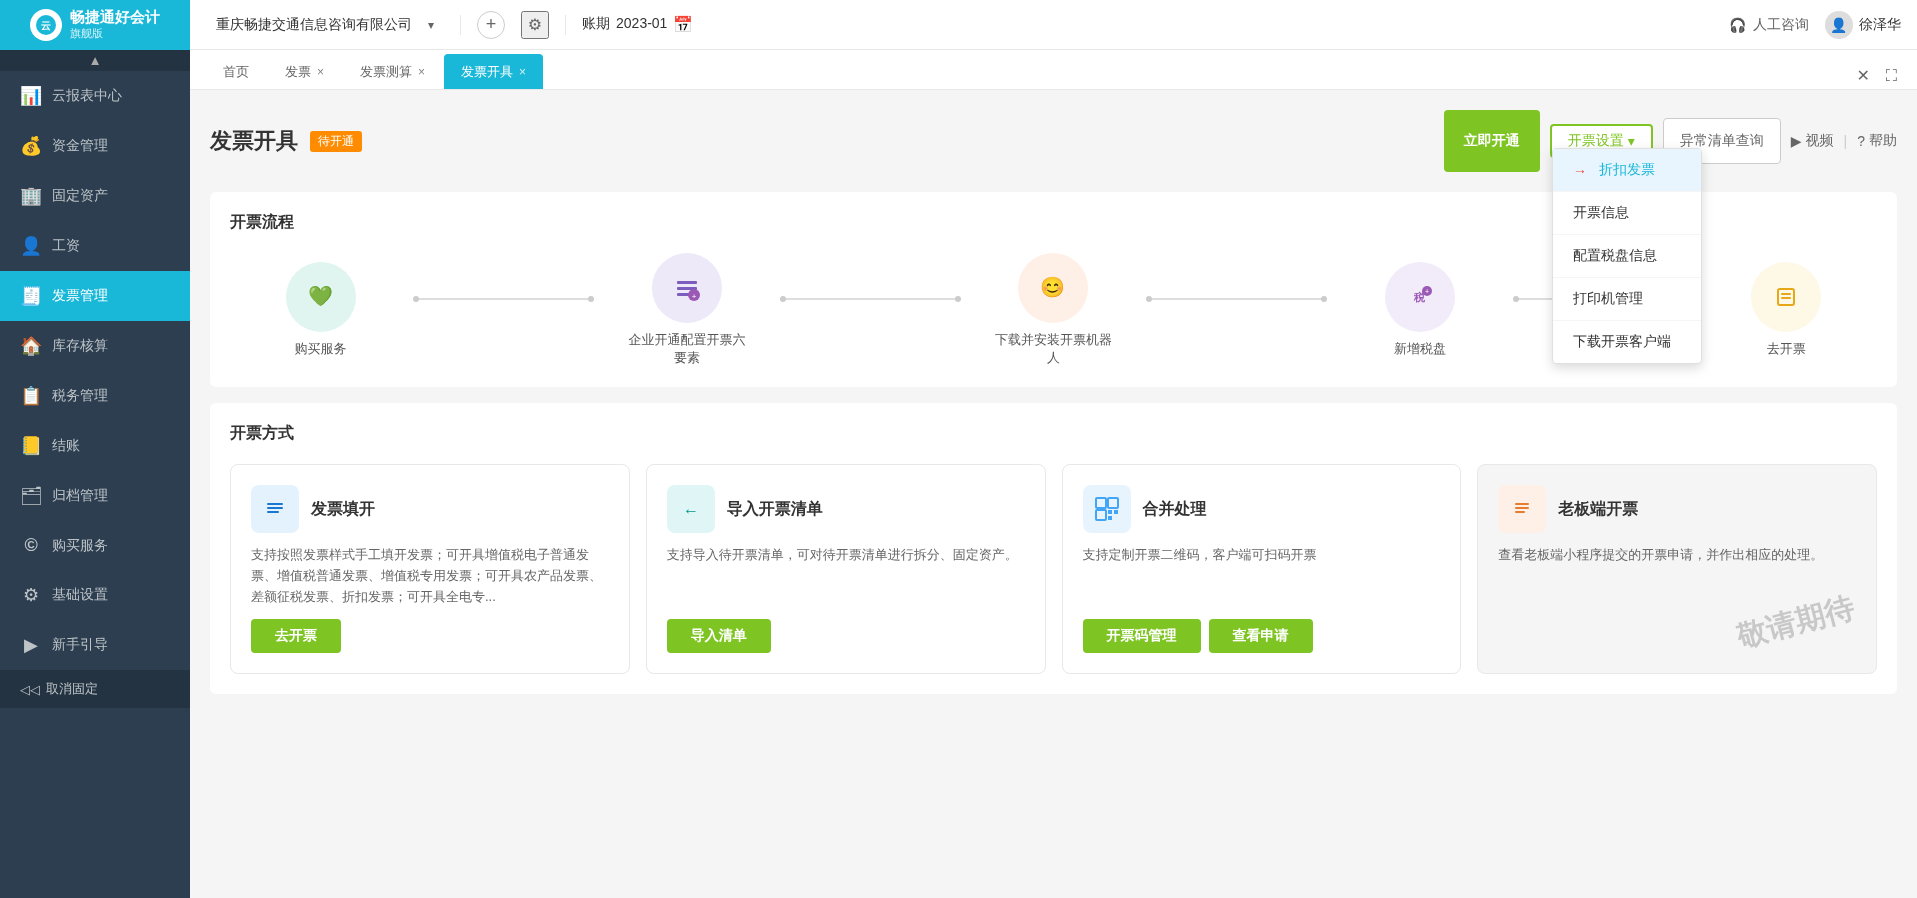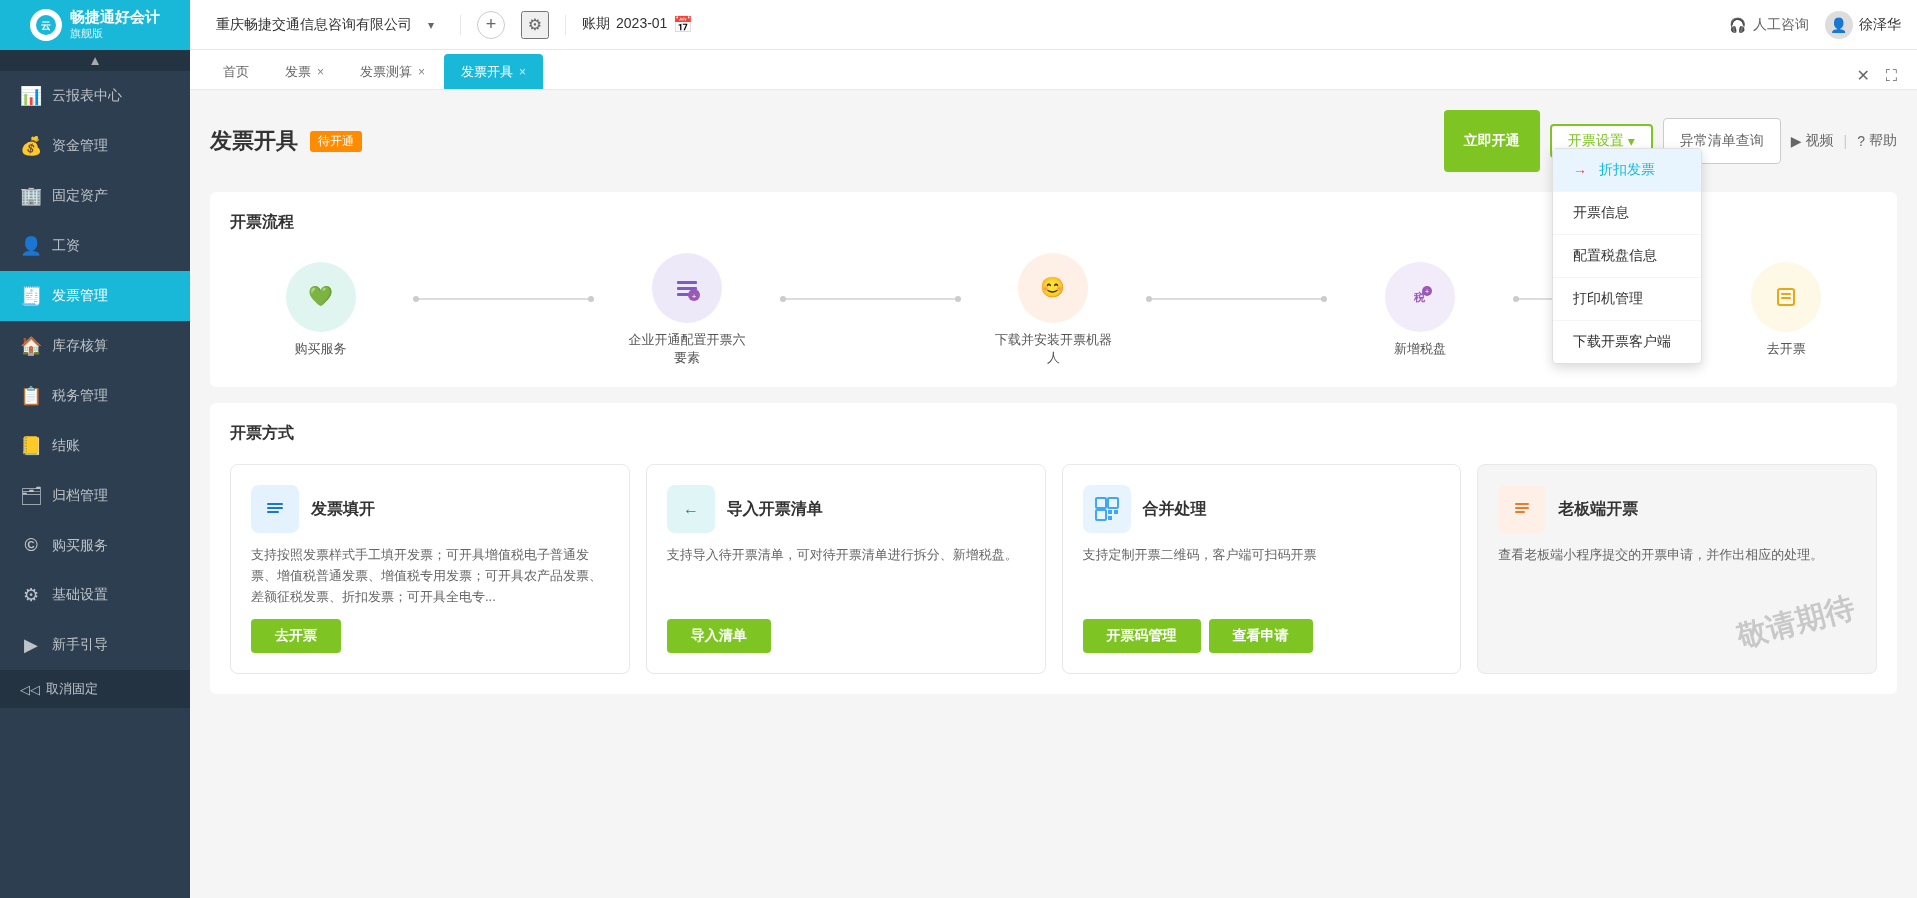--- a/index.html
+++ b/index.html
@@ -374,21 +374,21 @@
             <div class="method-card">
               <div class="method-card-header">
                 <div class="method-icon method-icon-teal">
                   <svg width="30" height="30" viewBox="0 0 30 30">
                     <rect x="4" y="4" width="22" height="22" rx="3" fill="#e0f5f5"></rect>
                     <text x="15" y="20" text-anchor="middle" fill="#009688" font-size="16">←</text>
                   </svg>
                 </div>
                 <span class="method-title">导入开票清单</span>
               </div>
-              <div class="method-desc">支持导入待开票清单，可对待开票清单进行拆分、新增税盘。</div>
+              <div class="method-desc">支持导入待开票清单，可对待开票清单进行拆分、固定资产。</div>
               <button class="btn-green method-btn">导入清单</button>
             </div>
 
             <div class="method-card">
               <div class="method-card-header">
                 <div class="method-icon method-icon-light-blue">
                   <svg width="30" height="30" viewBox="0 0 30 30">
                     <rect x="4" y="4" width="10" height="10" rx="1" fill="none" stroke="#42a5f5" stroke-width="2"></rect>
                     <rect x="16" y="4" width="10" height="10" rx="1" fill="none" stroke="#42a5f5" stroke-width="2"></rect>
                     <rect x="4" y="16" width="10" height="10" rx="1" fill="none" stroke="#42a5f5" stroke-width="2"></rect>

